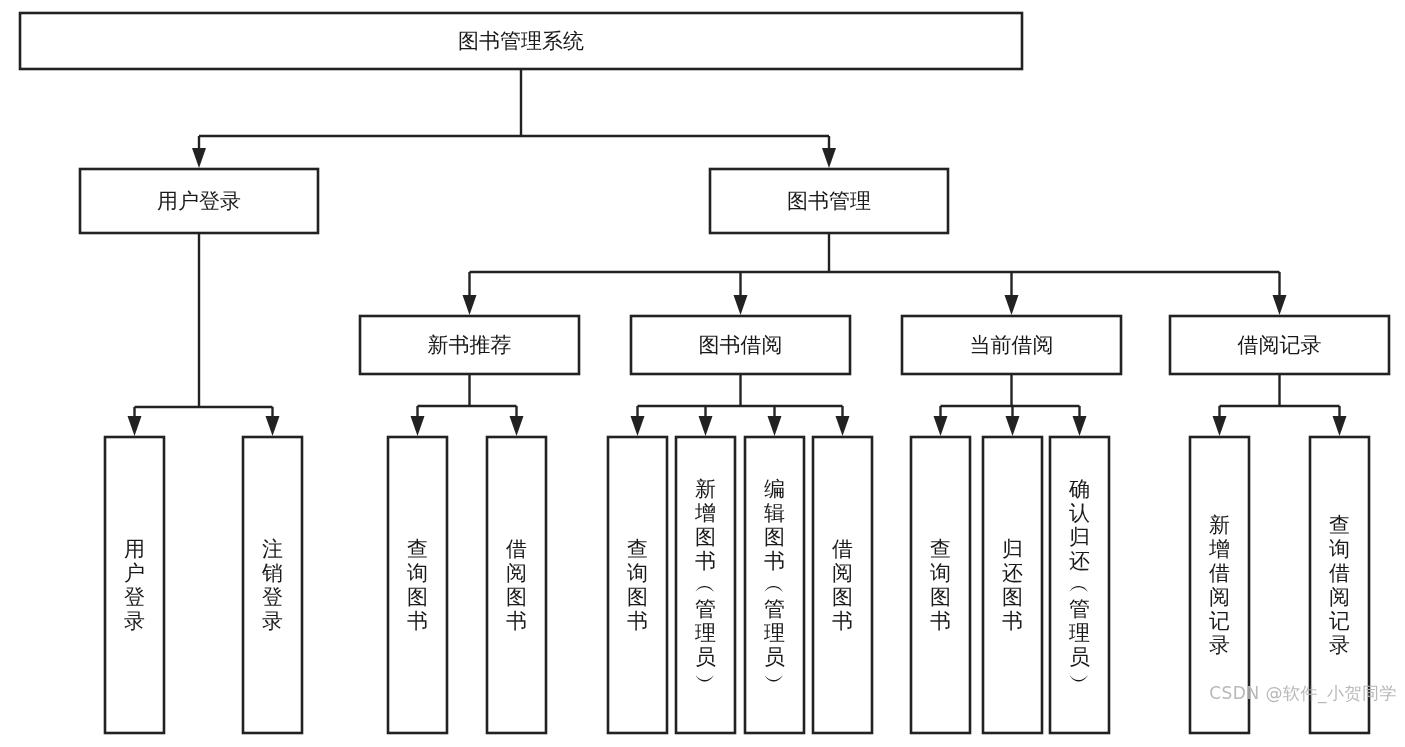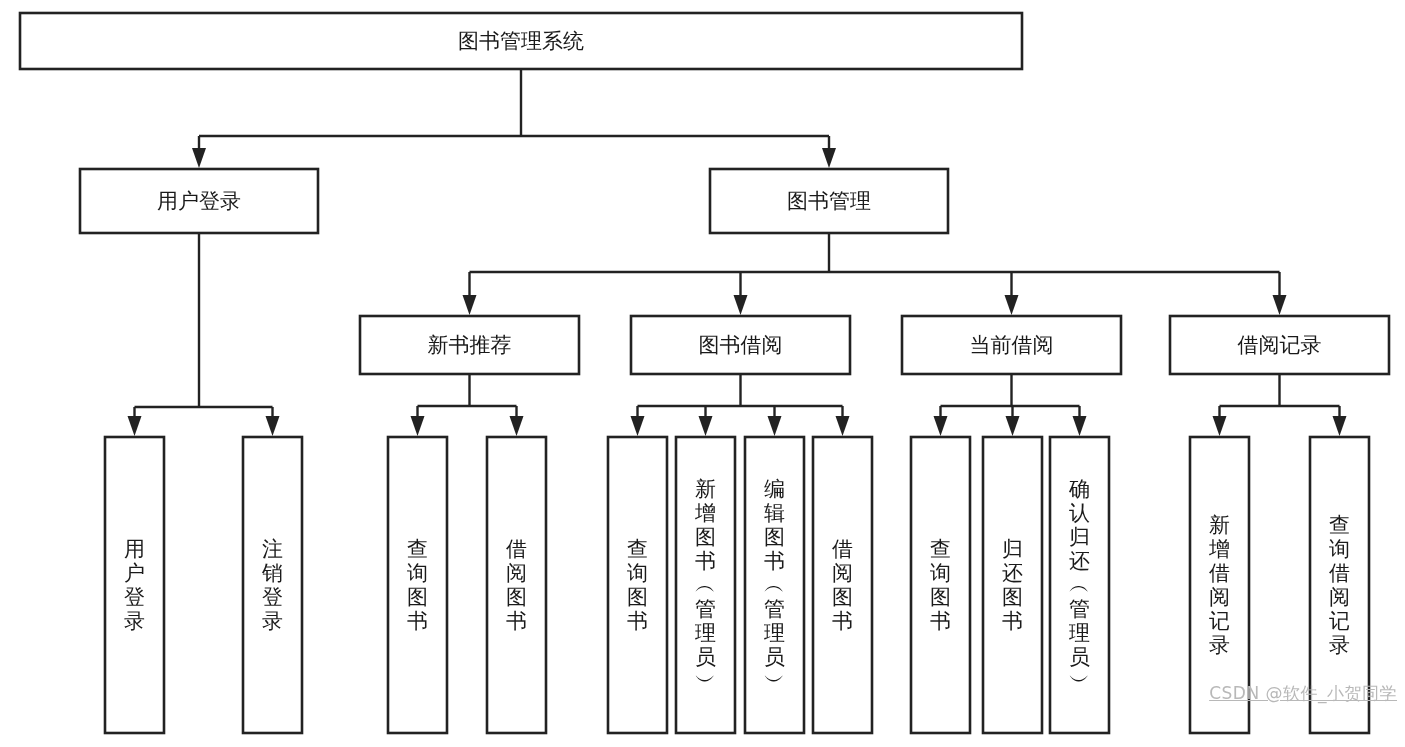--- a/index.html
+++ b/index.html
@@ -57,21 +57,20 @@
   }
   .watermark {
     position: absolute;
     right: 8px;
     bottom: 4px;
     font-family: "DejaVu Sans", "Liberation Sans", sans-serif;
     font-size: 17px;
     color: #b8b8b8;
     letter-spacing: 0.5px;
     user-select: none;
-    text-decoration: underline;
   }
 </style>
 </head>
 <body>
 
 <div id="diagram-root">
   <svg class="diagram" viewBox="0 0 1405 747">
     <g id="edges-layer">
         <path d="M 521 69 L 521 136" class="edge-line"></path>
         <path d="M 199 136 L 829 136" class="edge-line"></path>

